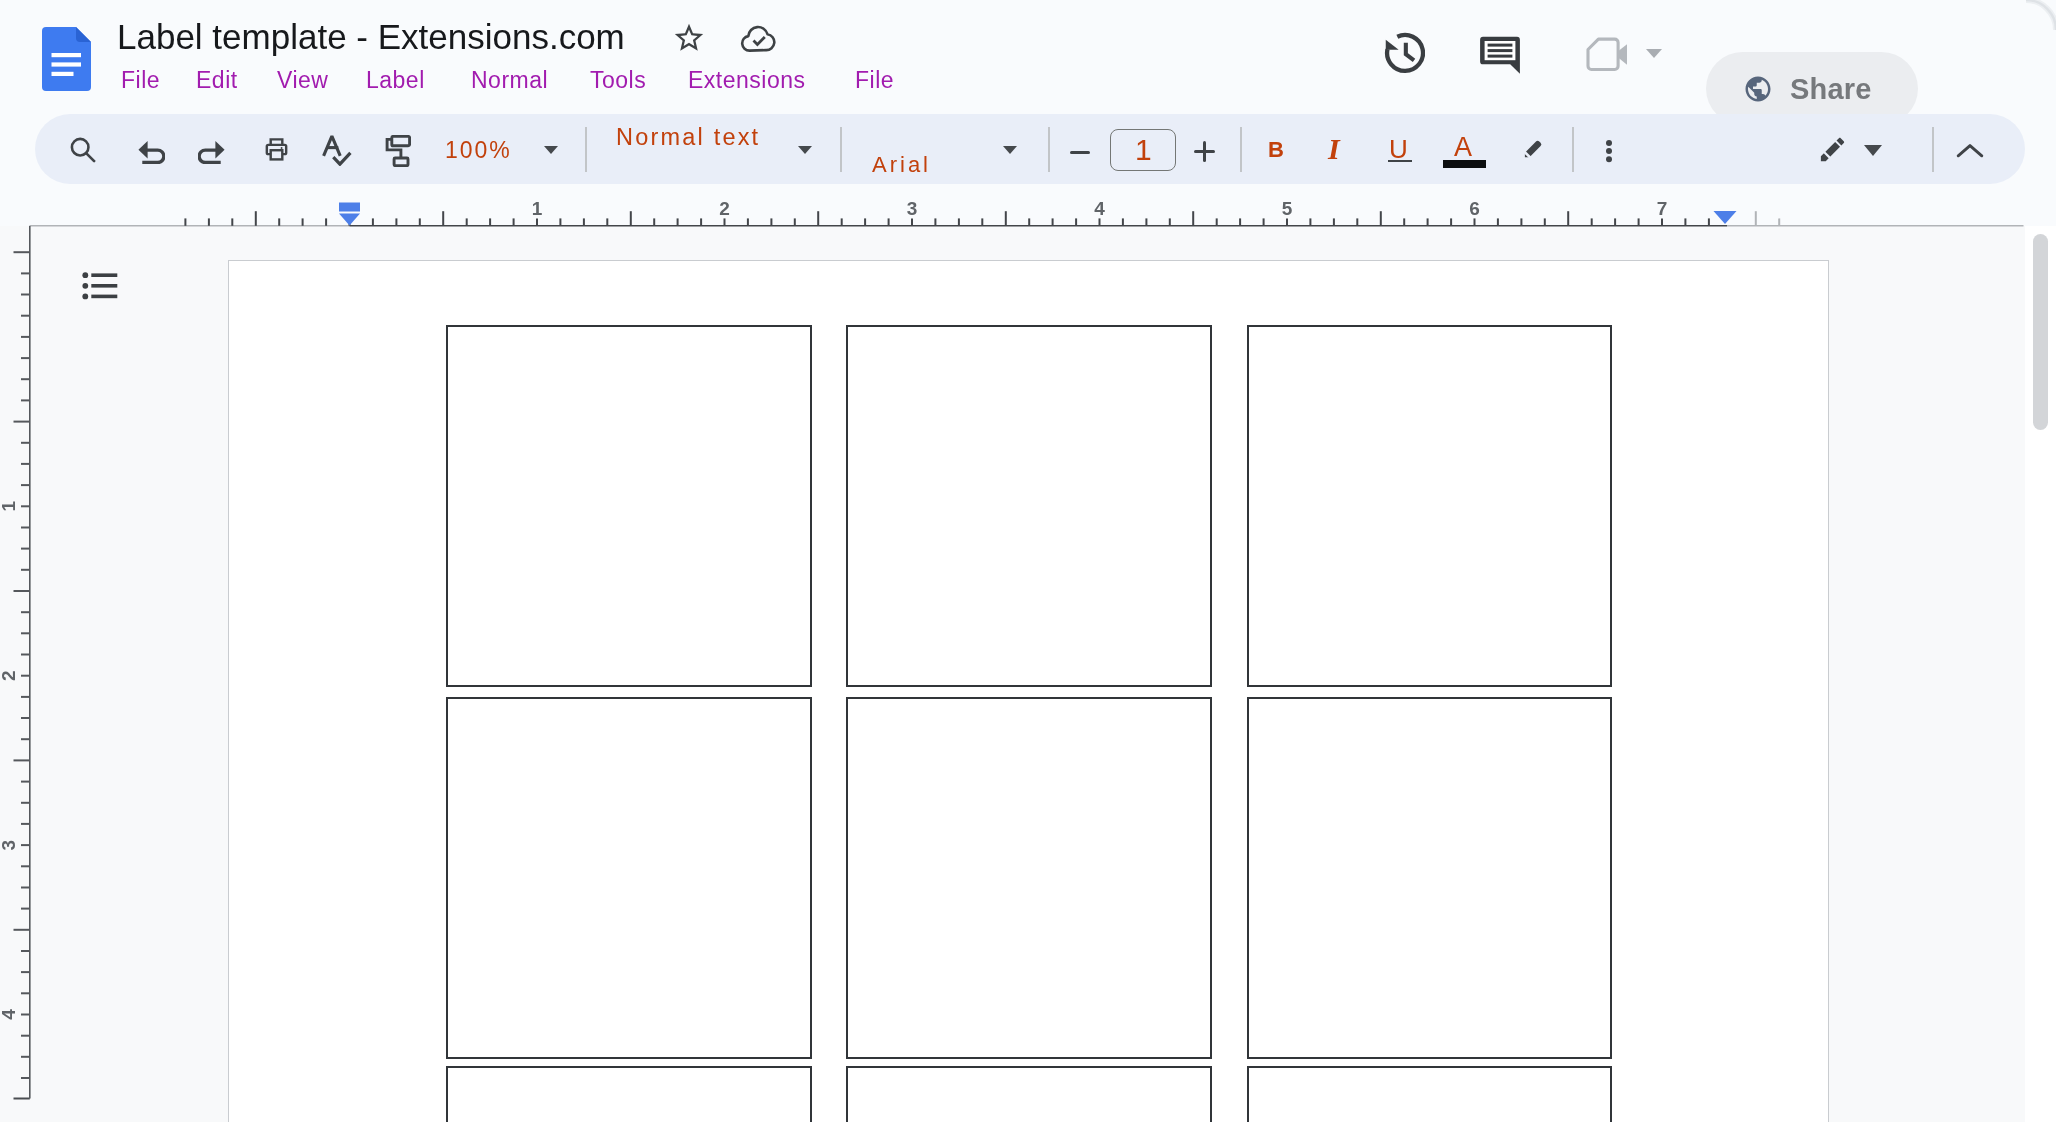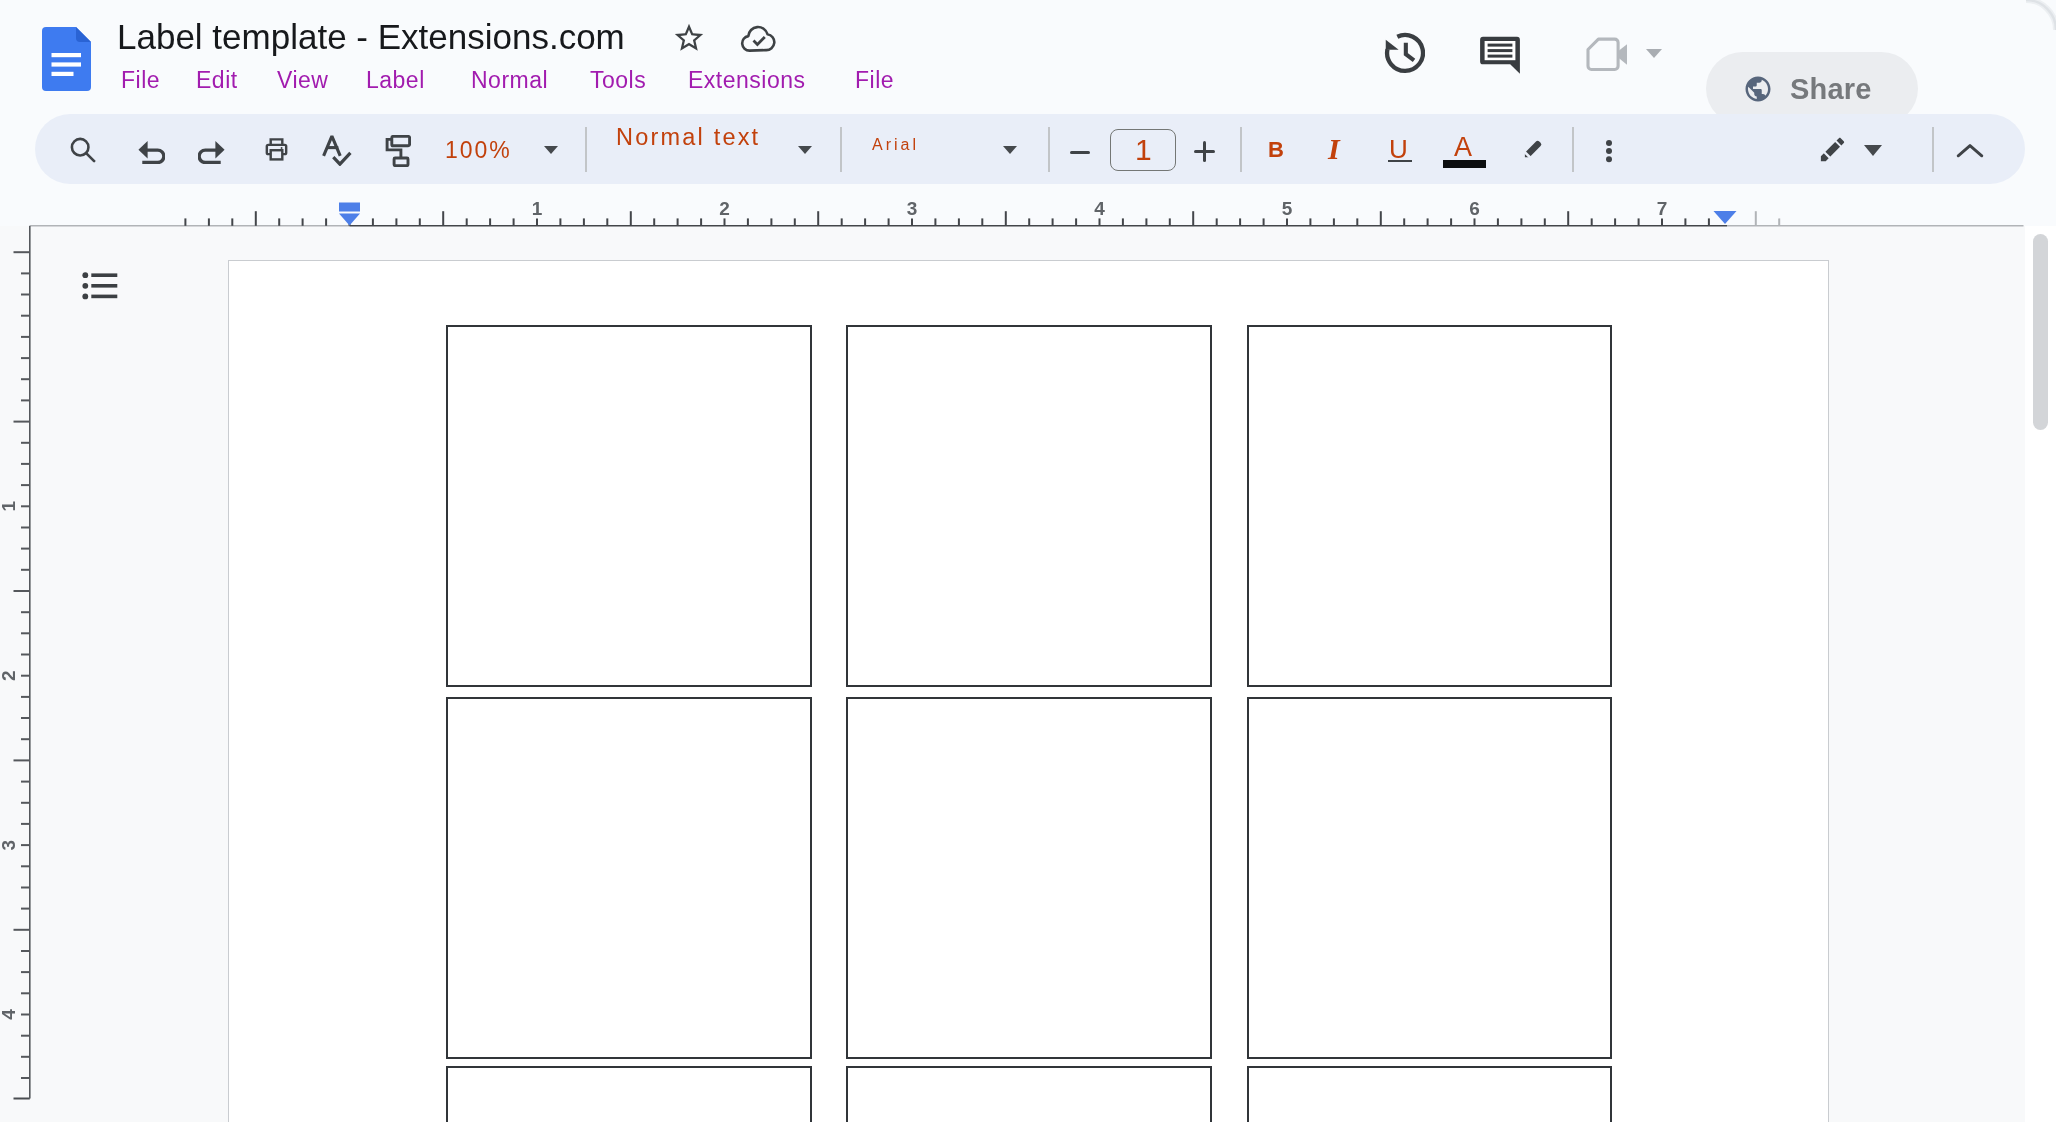--- a/index.html
+++ b/index.html
@@ -131,21 +131,21 @@
   <path d="M7.8 4.4 H3.1 V14.9 H16.9 V23"></path>
   <rect x="10.1" y="23" width="13.9" height="7.6" rx="1"></rect>
 </svg>
 
 <div class="ttext" style="left:445px;letter-spacing:2px;font-size:23px;top:137px">100%</div>
 <div class="caret" style="left:544px;top:146px"></div>
 <div class="tsep" style="left:585px"></div>
 <div class="ttext" style="left:616px;letter-spacing:2.2px;font-size:23.5px;top:124px">Normal text</div>
 <div class="caret" style="left:798px;top:146px"></div>
 <div class="tsep" style="left:840px"></div>
-<div class="ttext" style="left:872px;letter-spacing:3px;font-size:16px;top:136px">Arial</div>
+<div class="ttext" style="left:872px;letter-spacing:3px;font-size:22px;top:152px">Arial</div>
 <div class="caret" style="left:1003px;top:146px"></div>
 <div class="tsep" style="left:1048px"></div>
 <div class="abs" style="left:1070px;top:151px;width:20px;height:3.3px;background:#3f4347;border-radius:1.6px"></div>
 <div class="abs" style="left:1110px;top:129px;width:66px;height:42px;border:1.5px solid #747775;border-radius:8px;background:transparent"></div>
 <div class="ttext" style="left:1135px;top:133px;font-size:30px">1</div>
 <div class="abs" style="left:1194.2px;top:150px;width:20.5px;height:3.4px;background:#3f4347;border-radius:1.6px"></div>
 <div class="abs" style="left:1202.8px;top:141.4px;width:3.4px;height:20.8px;background:#3f4347;border-radius:1.6px"></div>
 <div class="tsep" style="left:1240px"></div>
 <div class="ttext" style="left:1268px;top:137px;font-size:22px;font-weight:bold">B</div>
 <div class="ttext" style="left:1328px;top:132px;font-size:30px;font-style:italic;font-weight:bold;font-family:'Liberation Serif',serif">I</div>

